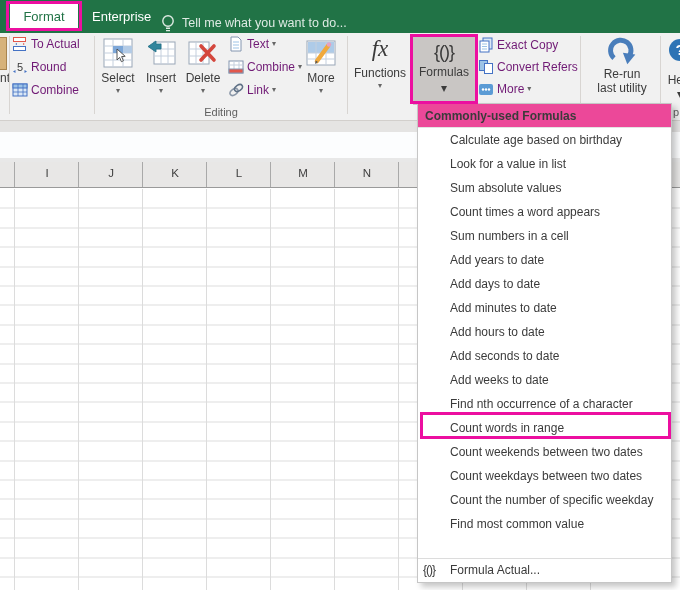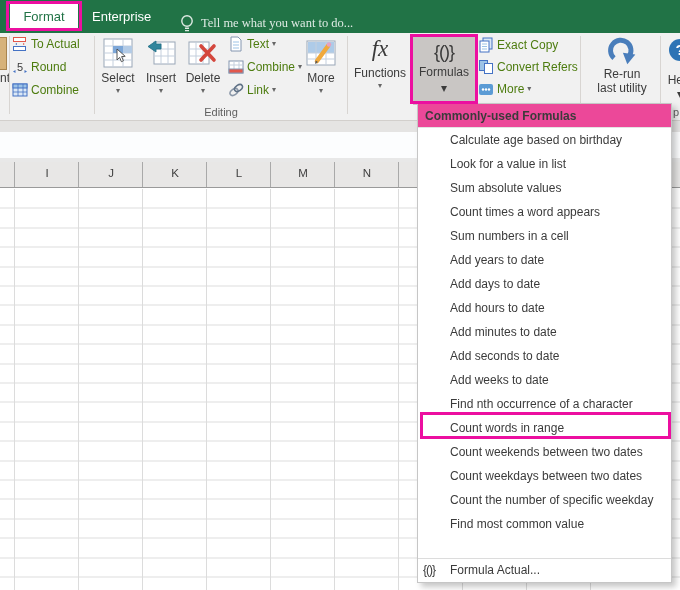--- a/index.html
+++ b/index.html
@@ -12,30 +12,30 @@
   .tabbar { position: absolute; left: 0; top: 0; width: 680px; height: 33px; background: #217346; }
   .tab-active {
     position: absolute; left: 10px; top: 3px; width: 68px; height: 27px;
     background: #fff; color: #217346; font-size: 13px; display: flex;
     align-items: center; justify-content: center;
   }
   .tab-plain {
     position: absolute; left: 84px; top: 0; height: 33px; padding: 15px 8px;
     color: #fff; font-size: 13px; display: flex; align-items: center;
   }
-  .tellme-wrap { position: absolute; left: 180px; top: 0; height: 46px; display: flex; align-items: center; gap: 7px; font-family: Liberation Serif, serif; }
+  .tellme-wrap { position: absolute; left: 161px; top: 0; height: 46px; display: flex; align-items: center; gap: 7px; }
   .tellme-text { color: rgba(255,255,255,0.85); font-size: 12.5px; }
   
   .ribbon {
     position: absolute; left: 0; top: 33px; width: 680px; height: 88px;
     background: #f1f1f1; border-bottom: 1px solid #d2cfcc; font-size: 12px;
   }
   .sep { position: absolute; top: 3px; width: 1px; height: 78px; background: #d8d5d2; }
   .srow { position: absolute; height: 20px; display: flex; align-items: center; gap: 3px; white-space: nowrap; }
-  .srow .lbl { font-size: 12px; color: #4d7c0f; }
+  .srow .lbl { font-size: 12px; color: #701a75; }
   .caret { font-size: 8px; color: #666; line-height: 1; }
   .bbtn { position: absolute; top: 2px; width: 42px; height: 80px; text-align: center; }
   .bbtn .bicon { display: block; margin: 3px auto 0; }
   .bbtn .blbl { display: block; margin-top: 3px; font-size: 12px; }
   .bbtn .bcaret { display: block; margin-top: 1px; font-size: 8px; color: #666; }
   .grp-label { position: absolute; top: 73px; font-size: 11px; color: #5f5f5f; text-align: center; }
   .partial-icon { position: absolute; left: 0; top: 4px; width: 7px; height: 33px; background: #d6b27a; border: 1px solid #a8844e; border-left: none; }
   .partial-lbl { position: absolute; left: 0; top: 38px; font-size: 12px; color: #3b3b3b; }
   .fx-glyph { font-family: "Liberation Serif", serif; font-style: italic; font-size: 23px; color: #3a3a3a; }
   .braces-glyph { font-size: 18px; color: #3a3a3a; letter-spacing: -1px; }
@@ -325,22 +325,22 @@
 
   <div class="menu">
     <div class="menu-header">Commonly-used Formulas</div>
     <div class="mi">Calculate age based on birthday</div>
     <div class="mi">Look for a value in list</div>
     <div class="mi">Sum absolute values</div>
     <div class="mi">Count times a word appears</div>
     <div class="mi">Sum numbers in a cell</div>
     <div class="mi">Add years to date</div>
     <div class="mi">Add days to date</div>
+    <div class="mi">Add minutes to date</div>
     <div class="mi">Add hours to date</div>
-    <div class="mi">Add minutes to date</div>
     <div class="mi">Add seconds to date</div>
     <div class="mi">Add weeks to date</div>
     <div class="mi">Find nth occurrence of a character</div>
     <div class="mi">Count words in range</div>
     <div class="mi">Count weekends between two dates</div>
     <div class="mi">Count weekdays between two dates</div>
     <div class="mi">Count the number of specific weekday</div>
     <div class="mi">Find most common value</div>
     <div class="menu-footer">
       <span class="ficon">{()}</span>

